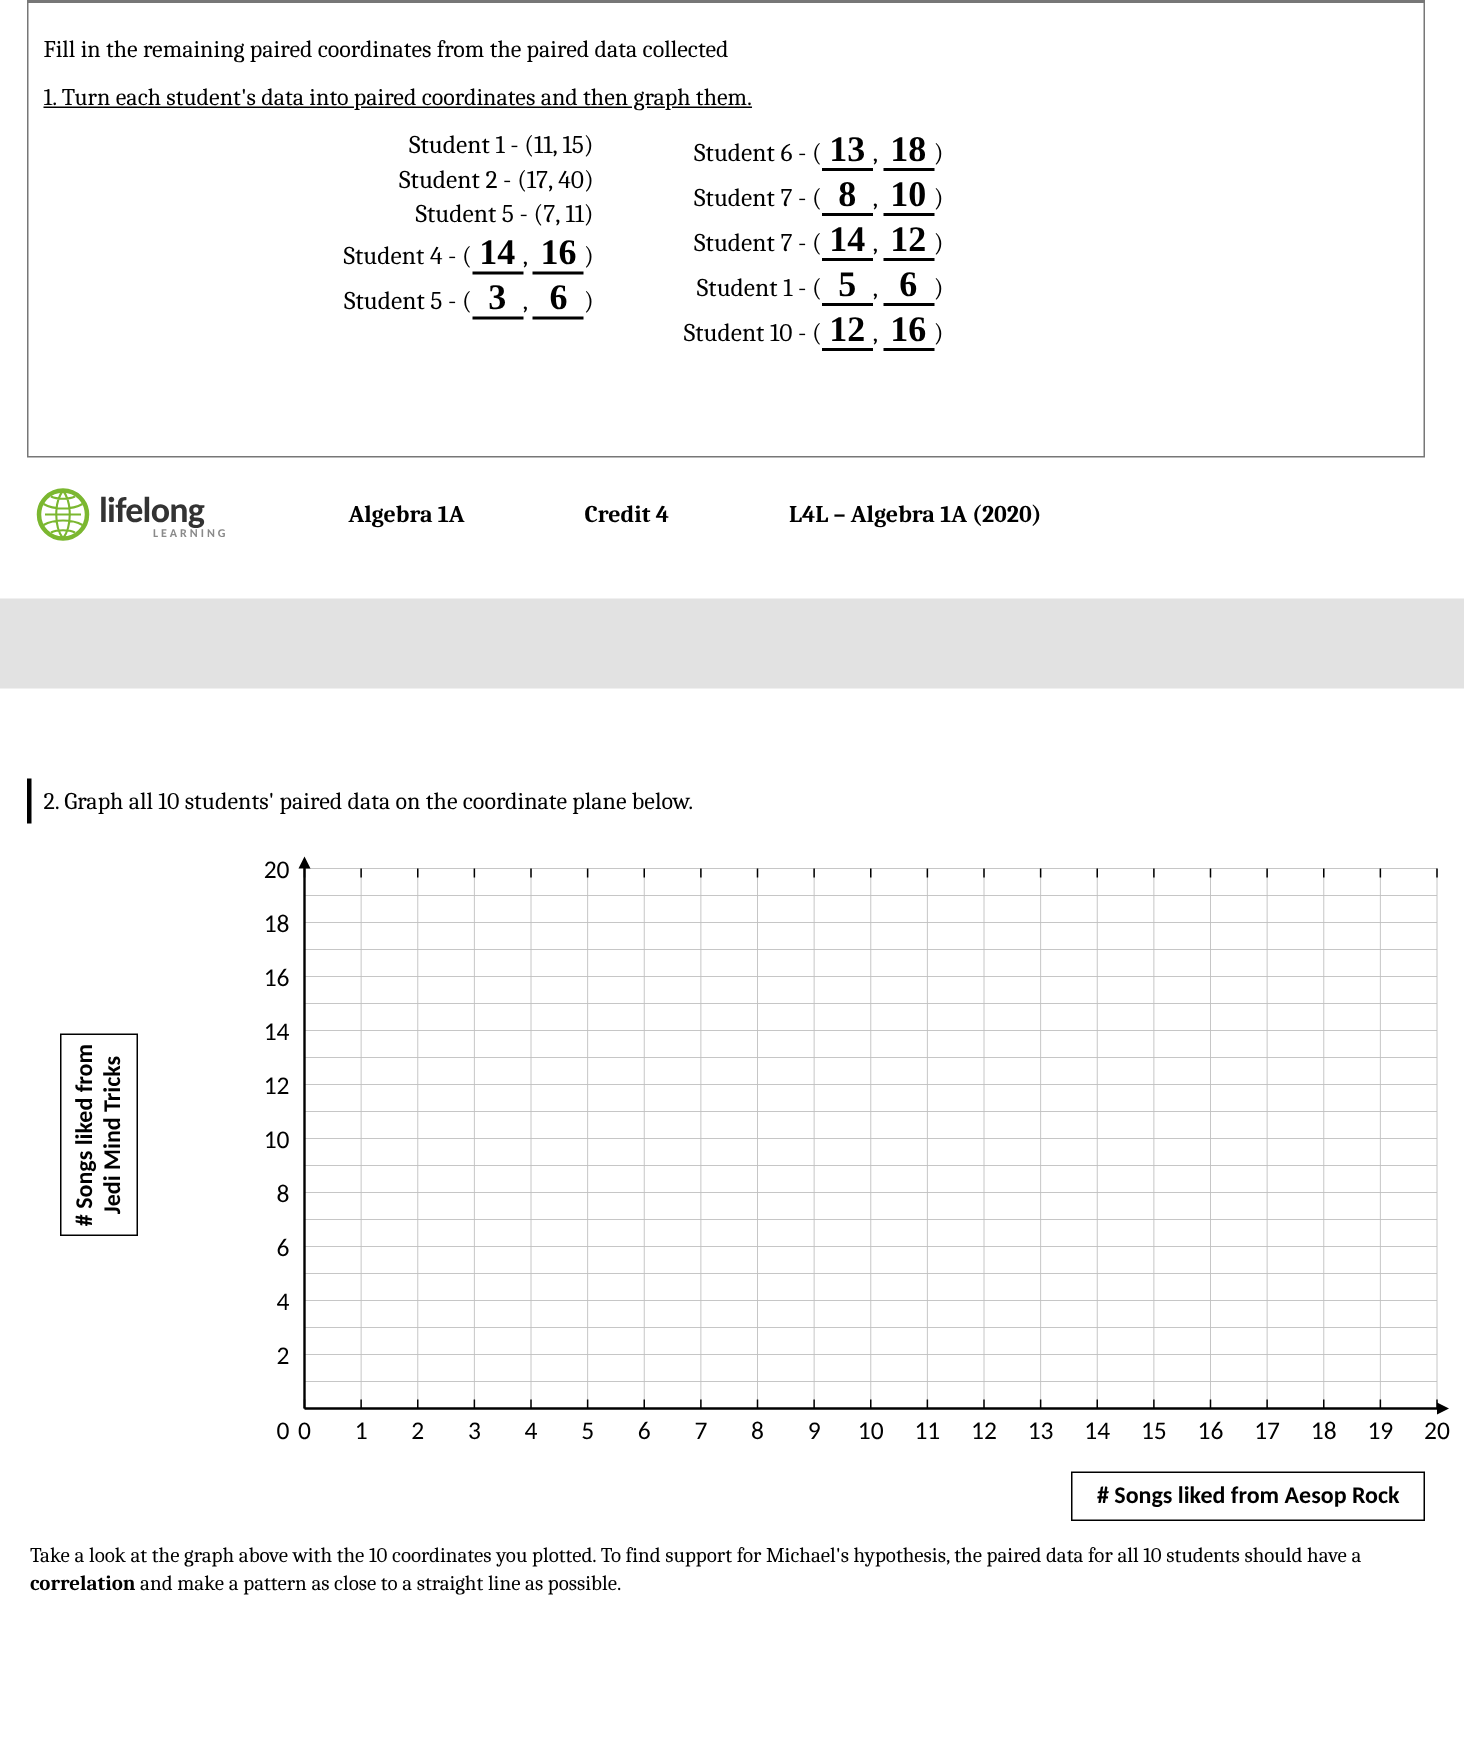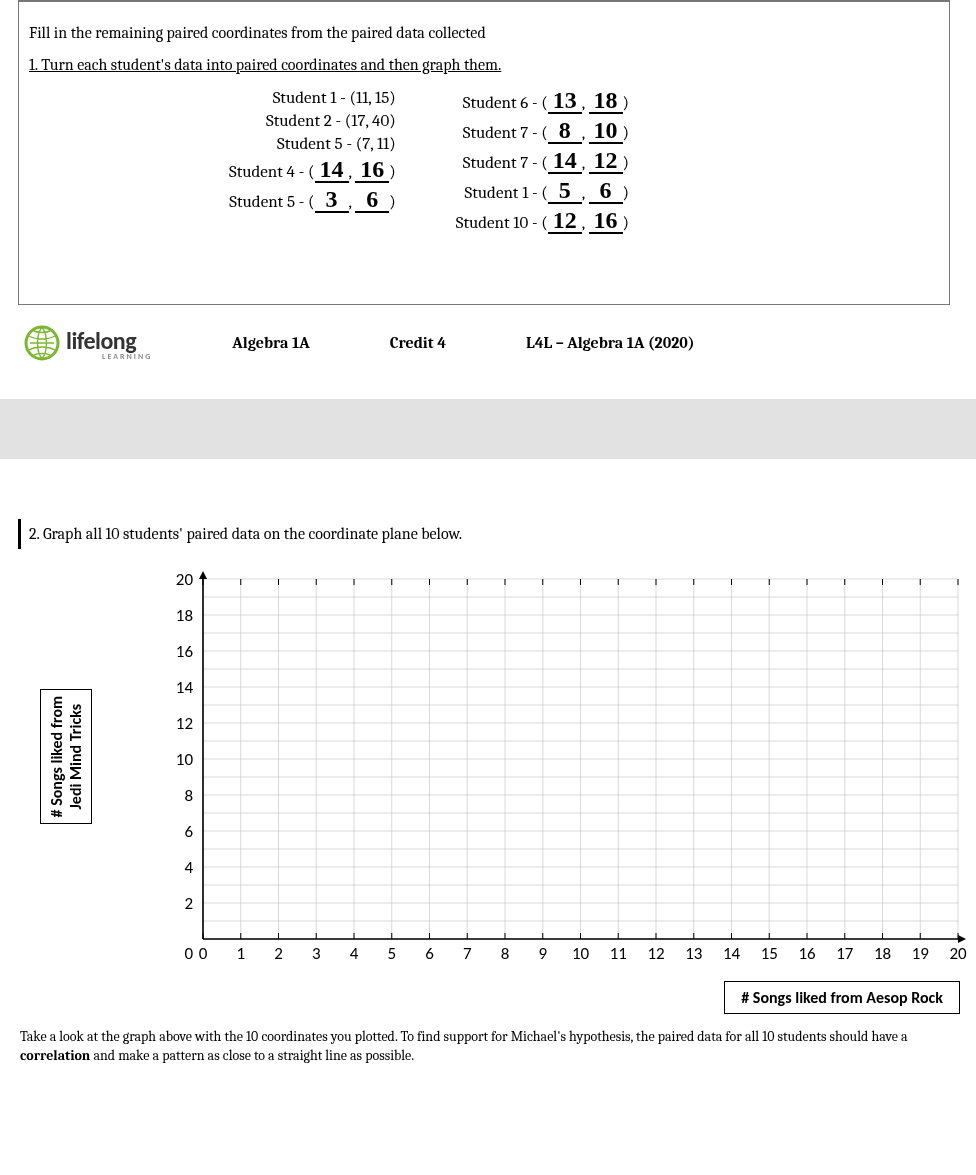--- a/index.html
+++ b/index.html
@@ -11,21 +11,21 @@
   .col{display:flex;flex-direction:column;gap:4px;align-items:flex-end;}
   .row{white-space:nowrap;font-size:17px;}
   .blank{font-family:'Comic Sans MS','Segoe Script',cursive;font-weight:700;font-size:24px;display:inline-block;min-width:34px;text-align:center;border-bottom:2px solid #000;line-height:1;vertical-align:baseline;}
   .fixed{font-size:17px;}
   .hdr{display:flex;align-items:center;gap:80px;padding:20px 0 20px 24px;font-weight:700;}
   .logo{display:flex;align-items:center;gap:6px;}
   .logo-txt{font-family:Calibri,Arial,sans-serif;}
   .logo-word{font-size:24px;font-weight:700;color:#333;letter-spacing:-0.5px;}
   .logo-sub{font-size:8px;letter-spacing:2px;color:#8a8a8a;margin-top:-4px;margin-left:36px;}
   .sep{height:60px;background:#e2e2e2;margin:18px 0 60px 0;}
-  .q2{padding:0 16px 0 18px;}
+  .q2{padding:0 26px 0 18px;}
   .q2-instr{border-left:3px solid #000;padding:6px 0 6px 8px;margin-bottom:20px;}
   .chart-wrap{position:relative;margin-left:20px;}
   .ylabel-box{position:absolute;left:2px;top:120px;border:1.5px solid #000;padding:6px 6px;}
   .ylabel{writing-mode:vertical-rl;transform:rotate(180deg);text-align:center;font-family:Calibri,Arial,sans-serif;font-weight:700;font-size:16px;line-height:1.2;}
   .plot-area{margin-left:110px;}
   .xlabel-box{border:1.5px solid #000;padding:6px 16px;display:inline-block;font-family:Calibri,Arial,sans-serif;font-weight:700;font-size:16px;margin-top:8px;}
   .xlabel-row{text-align:right;padding-left:80px;}
   .note{padding:14px 10px 0 2px;font-size:14px;line-height:1.35;}
   svg text{font-family:Calibri,Arial,sans-serif;}
 </style>

